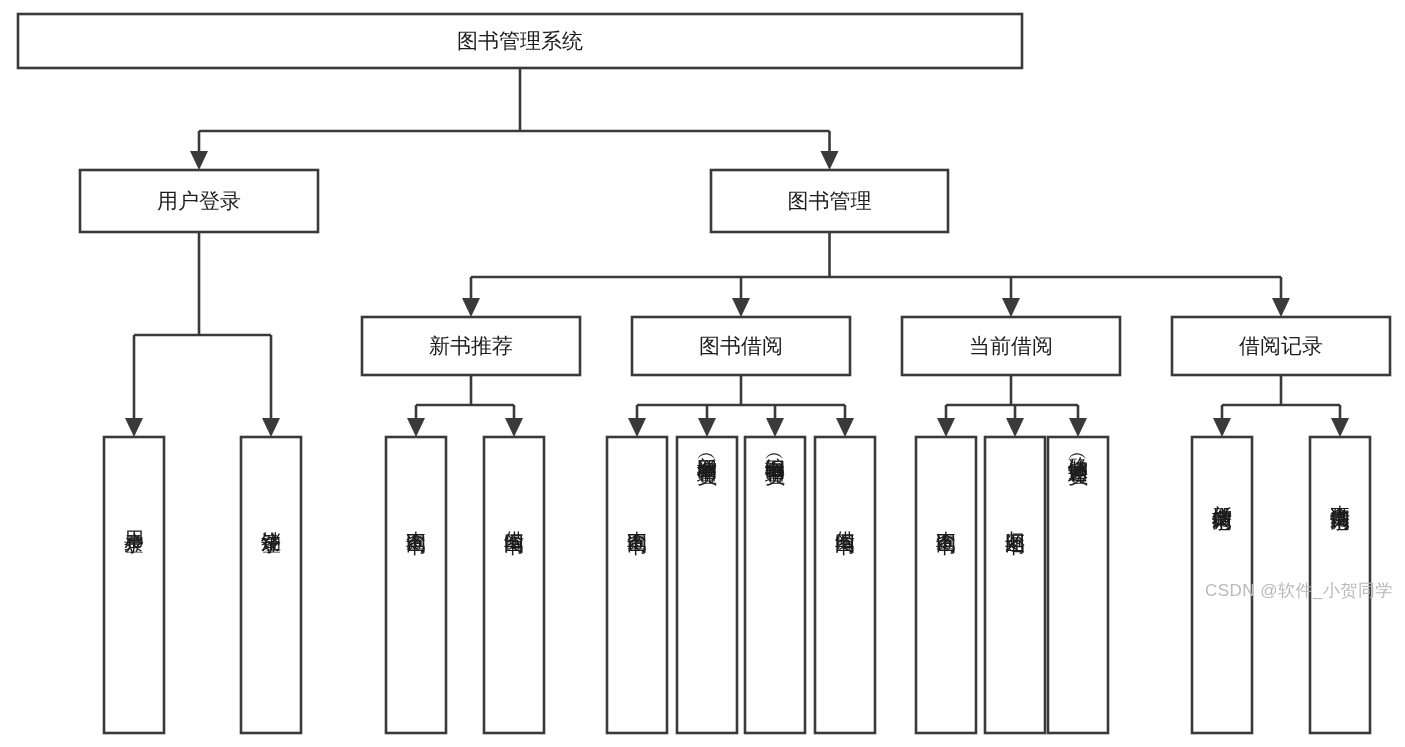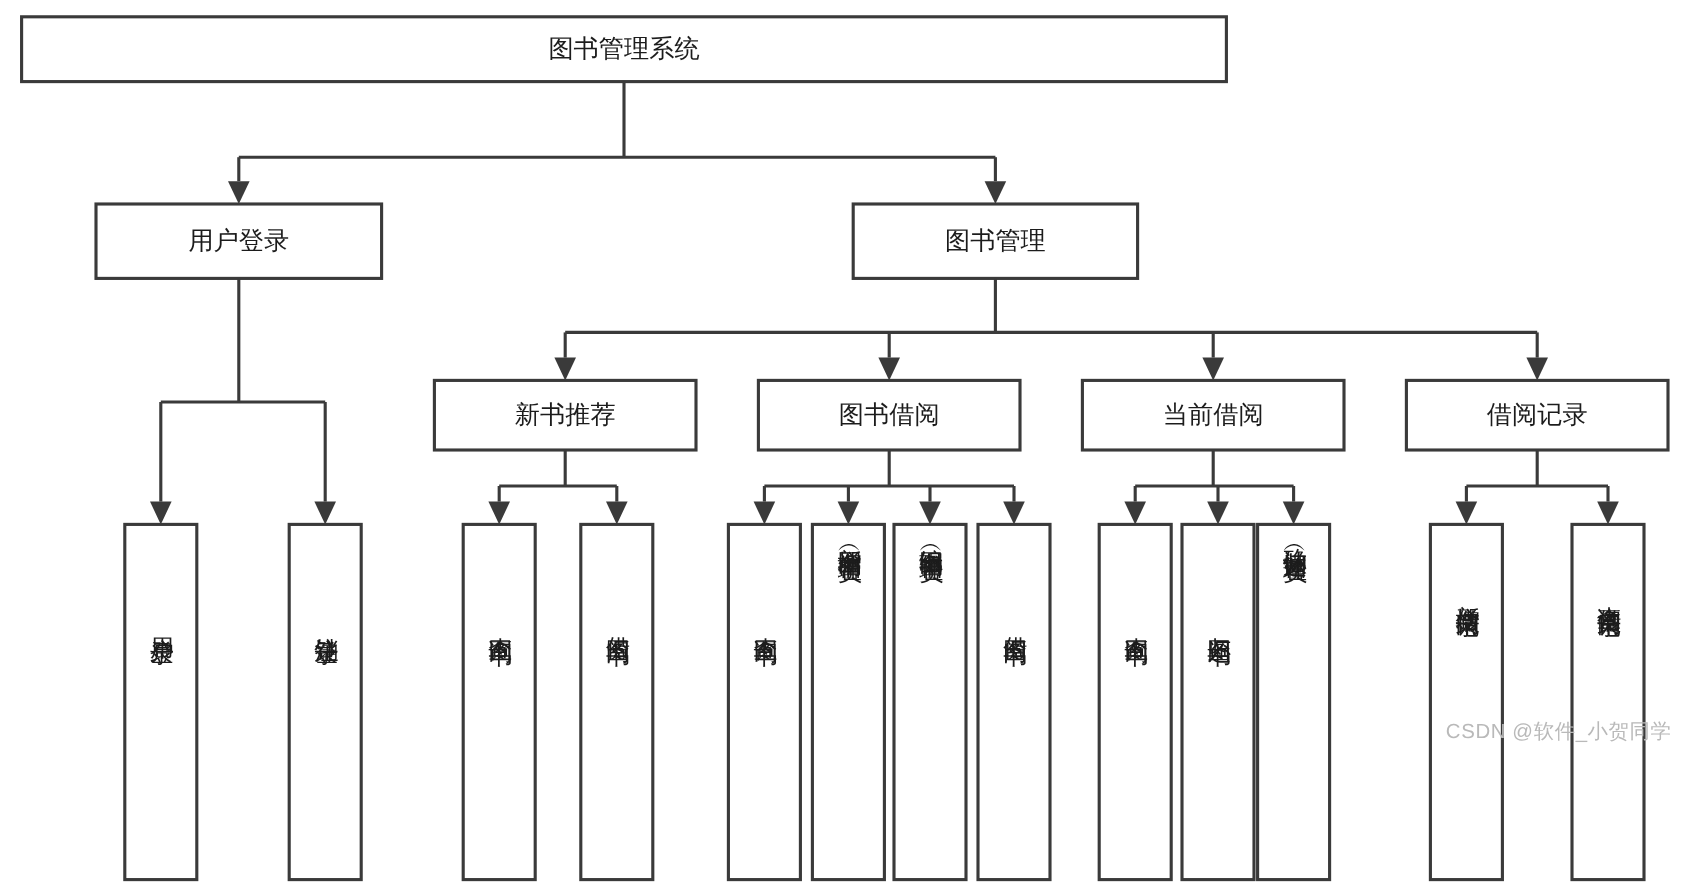--- a/index.html
+++ b/index.html
@@ -67,21 +67,21 @@
     font-size: 20px;
     line-height: 1.06;
     color: #1c1c1c;
     letter-spacing: 1.5px;
     text-align: left;
     white-space: nowrap;
   }
   .watermark {
     position: absolute;
     right: 12px;
-    bottom: 0;
+    bottom: 19px;
     font-family: "Liberation Sans", "DejaVu Sans", sans-serif;
     font-size: 17px;
     color: #b9b9b9;
     letter-spacing: 0.5px;
     white-space: nowrap;
     pointer-events: none;
   }
 </style>
 </head>
 <body>

